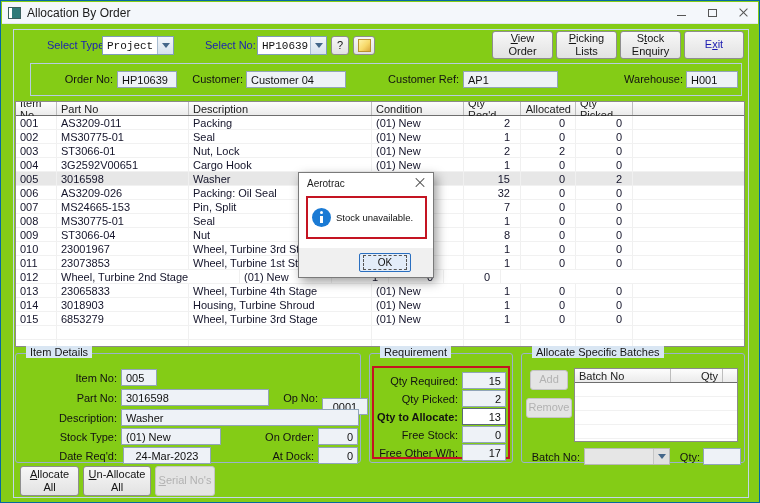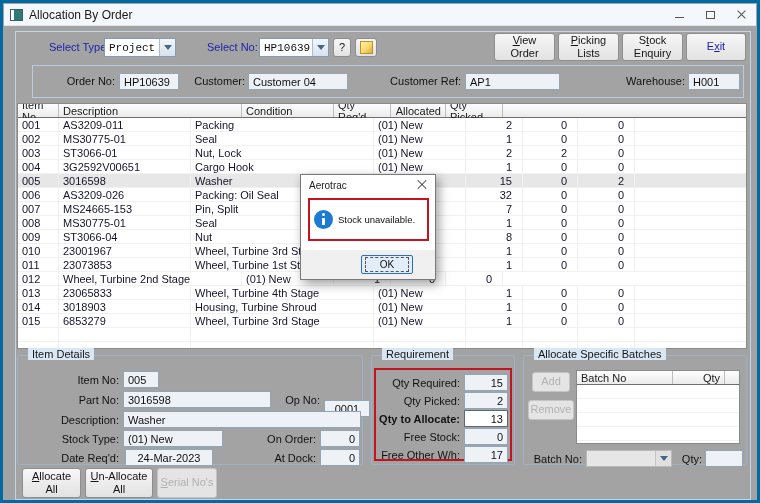--- a/index.html
+++ b/index.html
@@ -1,20 +1,20 @@
 <!DOCTYPE html>
 <html><head>
 <meta charset="utf-8">
 <style>
   * { margin:0; padding:0; box-sizing:border-box; }
   html,body { width:760px; height:503px; }
   body { font-family:"Liberation Sans", sans-serif; background:#e9e9e9; position:relative; overflow:hidden; }
 
   .window { position:absolute; left:0; top:0; width:760px; height:503px;
-            background:#a3a3a3; border:3px solid #0369a1; }
+            background:#84cc16; border:1px solid #0369a1; }
 
   
   .titlebar { position:absolute; left:1px; top:1px; right:1px; height:22px;
               background:#f4f7fb; display:flex; align-items:center; padding-left:6px;
               border-bottom:1px solid #dfe6ee; }
   .app-icon { width:13px; height:12px; border:1px solid #3c5f5f;
               background:linear-gradient(to right,#ffffff 0 3px,#2f7a78 3px); margin-right:6px; }
   .title-text { font-size:12px; color:#1a1a1a; }
   .win-controls { position:absolute; right:4px; top:3px; display:flex; gap:9px; }
   .wc { width:22px; height:15px; display:flex; align-items:center; justify-content:center; }
@@ -187,20 +187,21 @@
   <span class="lbl" style="left:182px; top:72px; width:60px;">Customer:</span>
   <div class="field" style="left:245px; top:70px; width:100px;">Customer 04</div>
   <span class="lbl" style="left:374px; top:72px; width:84px;">Customer Ref:</span>
   <div class="field" style="left:462px; top:70px; width:95px;">AP1</div>
   <span class="lbl" style="left:612px; top:72px; width:70px;">Warehouse:</span>
   <div class="field" style="left:685px; top:70px; width:52px;">H001</div>
 
   <div class="grid">
     <div class="thead">
       <div class="cell c0">Item No</div>
+      <div class="cell c1">Part No</div>
       <div class="cell c2">Description</div>
       <div class="cell c3">Condition</div>
       <div class="cell c4 num">Qty Req'd</div>
       <div class="cell c5 num">Allocated</div>
       <div class="cell c6 num">Qty Picked</div>
       <div class="cell c7"></div>
     </div>
     <div>
         <div class="trow">
           <div class="cell c0">001</div>

